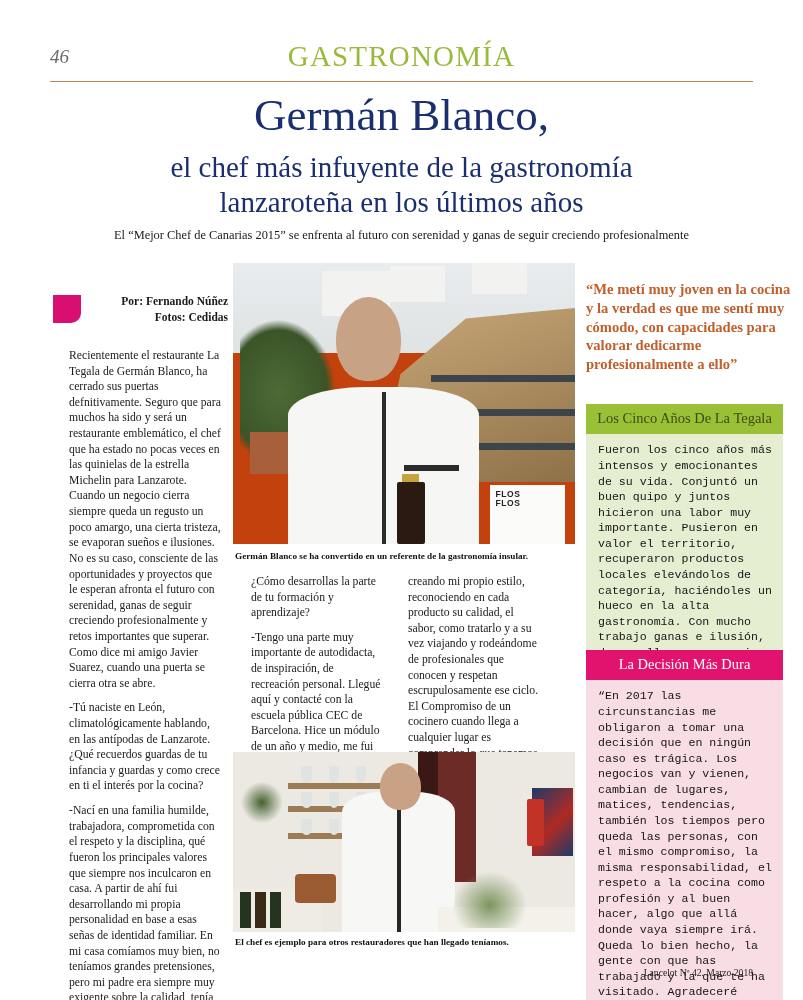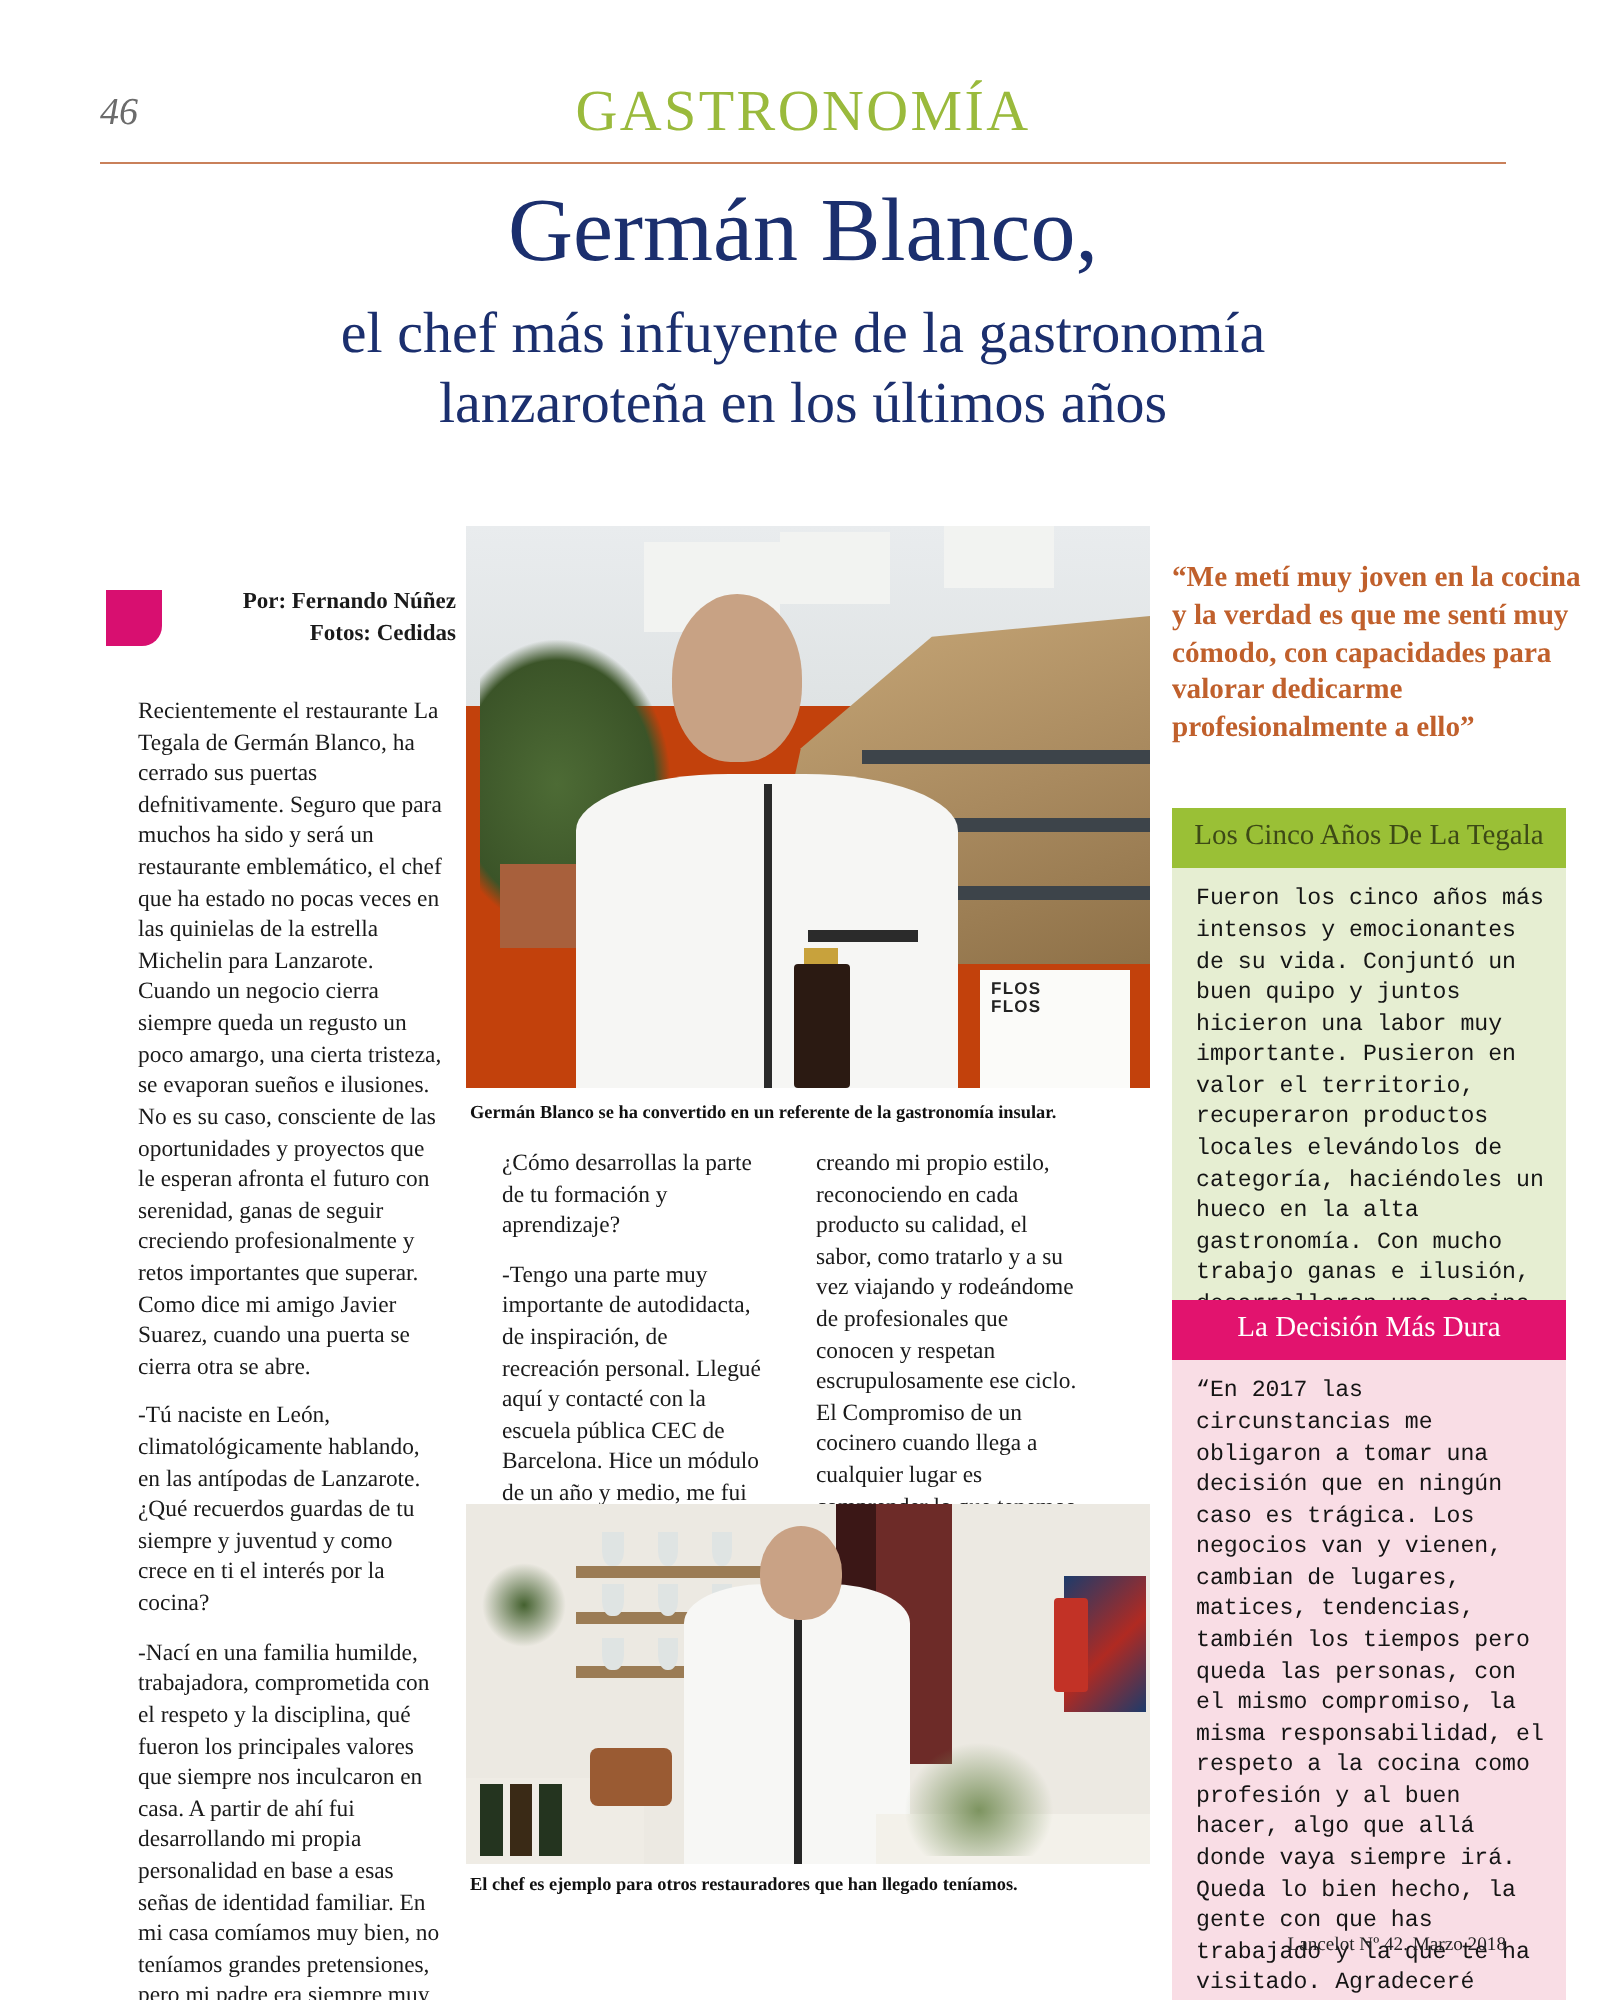--- a/index.html
+++ b/index.html
@@ -226,32 +226,33 @@
     <div class="page-number">46</div>
     <div class="section-title">GASTRONOMÍA</div>
     <div class="header-rule"></div>
   </div>
 
   <div class="main-title">Germán Blanco,</div>
   <div class="sub-title">
     <div>el chef más infuyente de la gastronomía</div>
     <div>lanzaroteña en los últimos años</div>
   </div>
+  <div class="standfirst">El “Mejor Chef de Canarias 2015” se enfrenta al futuro con serenidad y ganas de seguir creciendo profesionalmente</div>
 
   <div class="byline-block">
     <div class="byline-mark"></div>
     <div class="byline-text">
       <div>Por: Fernando Núñez</div>
       <div>Fotos: Cedidas</div>
     </div>
   </div>
 
   <div class="col col-1">
     <p>Recientemente el restaurante La Tegala de Germán Blanco, ha cerrado sus puertas defnitivamente. Seguro que para muchos ha sido y será un restaurante emblemático, el chef que ha estado no pocas veces en las quinielas de la estrella Michelin para Lanzarote. Cuando un negocio cierra siempre queda un regusto un poco amargo, una cierta tristeza, se evaporan sueños e ilusiones. No es su caso, consciente de las oportunidades y proyectos que le esperan afronta el futuro con serenidad, ganas de seguir creciendo profesionalmente y retos importantes que superar. Como dice mi amigo Javier Suarez, cuando una puerta se cierra otra se abre.</p>
-    <p>-Tú naciste en León, climatológicamente hablando, en las antípodas de Lanzarote. ¿Qué recuerdos guardas de tu siempre y juventud y como crece en ti el interés por la cocina?</p>
+    <p>-Tú naciste en León, climatológicamente hablando, en las antípodas de Lanzarote. ¿Qué recuerdos guardas de tu infancia y guardas y como crece en ti el interés por la cocina?</p>
     <p>-Nací en una familia humilde, trabajadora, comprometida con el respeto y la disciplina, qué fueron los principales valores que siempre nos inculcaron en casa. A partir de ahí fui desarrollando mi propia personalidad en base a esas señas de identidad familiar. En mi casa comíamos muy bien, no teníamos grandes pretensiones, pero mi padre era siempre muy exigente sobre la calidad, tenía un gran paladar. Con 17 años vine a Lanzarote gracias a una hermana que vivía aquí y se estaba iniciando en el negocio de la restauración. Me metí en la cocina y la verdad es que me sentí muy cómodo, con capacidades para valorar dedicarme profesionalmente a ello.</p>
   </div>
 
   <div class="col col-2">
     <p>¿Cómo desarrollas la parte de tu formación y aprendizaje?</p>
     <p>-Tengo una parte muy importante de autodidacta,  de inspiración, de recreación personal. Llegué aquí y contacté con la escuela pública CEC de Barcelona. Hice un módulo de un año y medio, me fui nutriendo de esos conocimientos teóricos a la vez que voy realizando prácticas en diferentes restaurantes de Lanzarote, Madrid , Bilbao y en otras ciudades. Así fui madurando,</p>
   </div>
 
   <div class="col col-3">
     <p>creando mi propio estilo, reconociendo en cada producto su calidad, el sabor, como tratarlo y a su vez viajando y rodeándome de profesionales que conocen y respetan escrupulosamente ese ciclo. El Compromiso de un cocinero cuando llega a cualquier lugar es comprender lo que tenemos entre manos. En este caso Lanzarote, con un abanico de productos maravillosos.</p>

